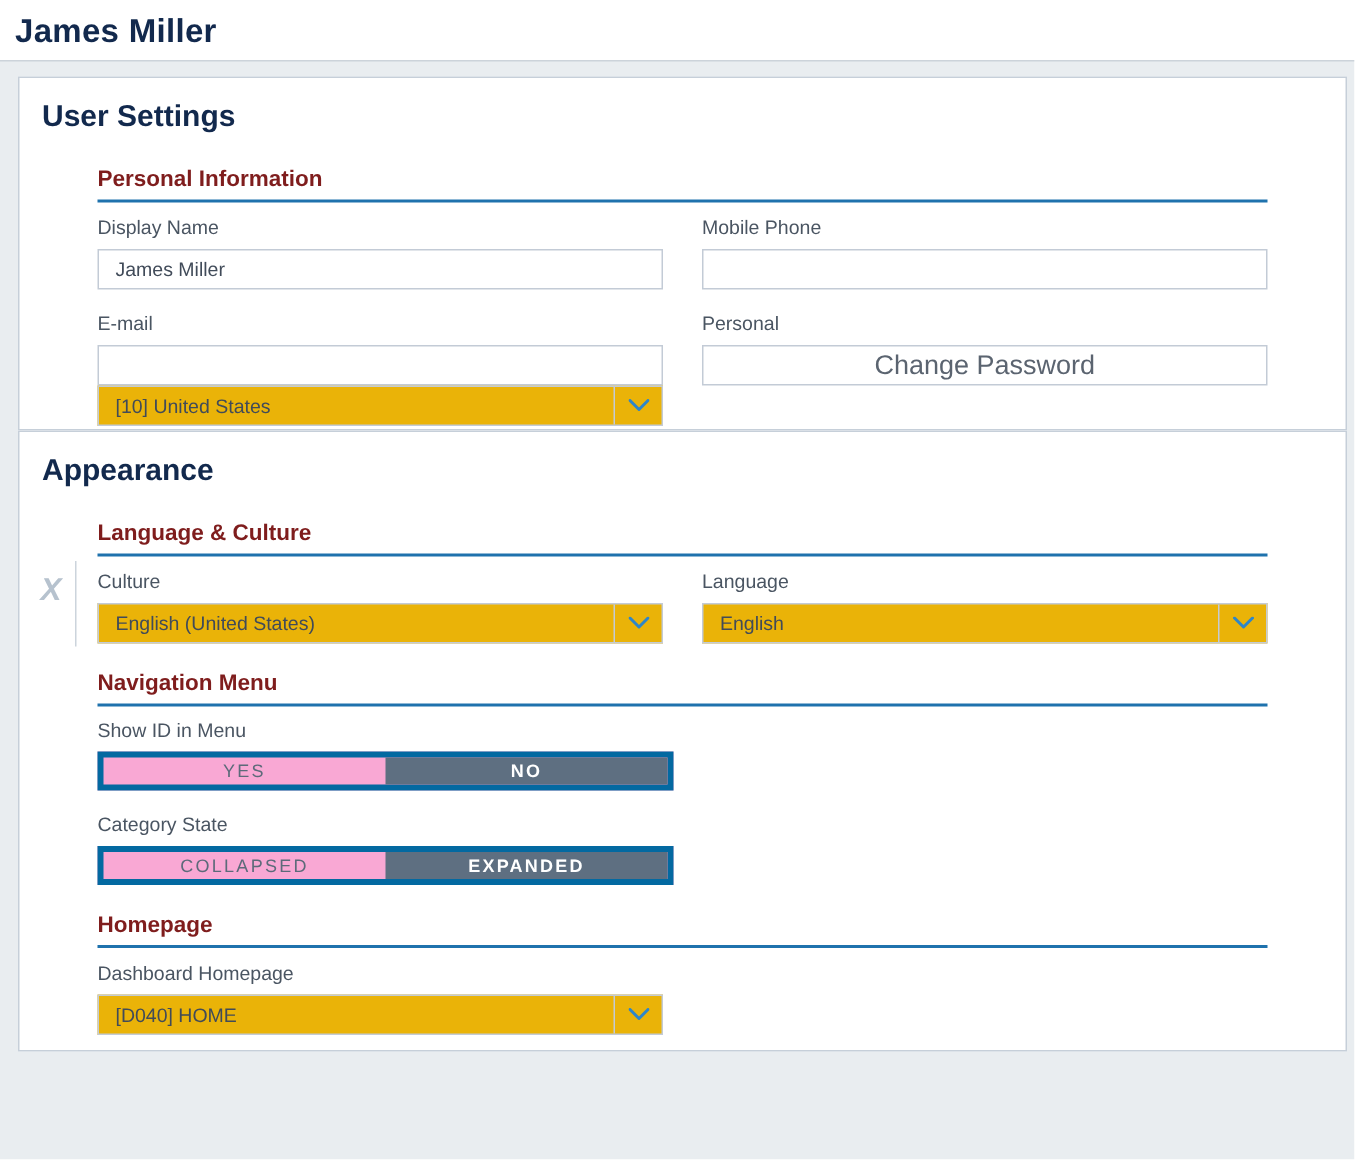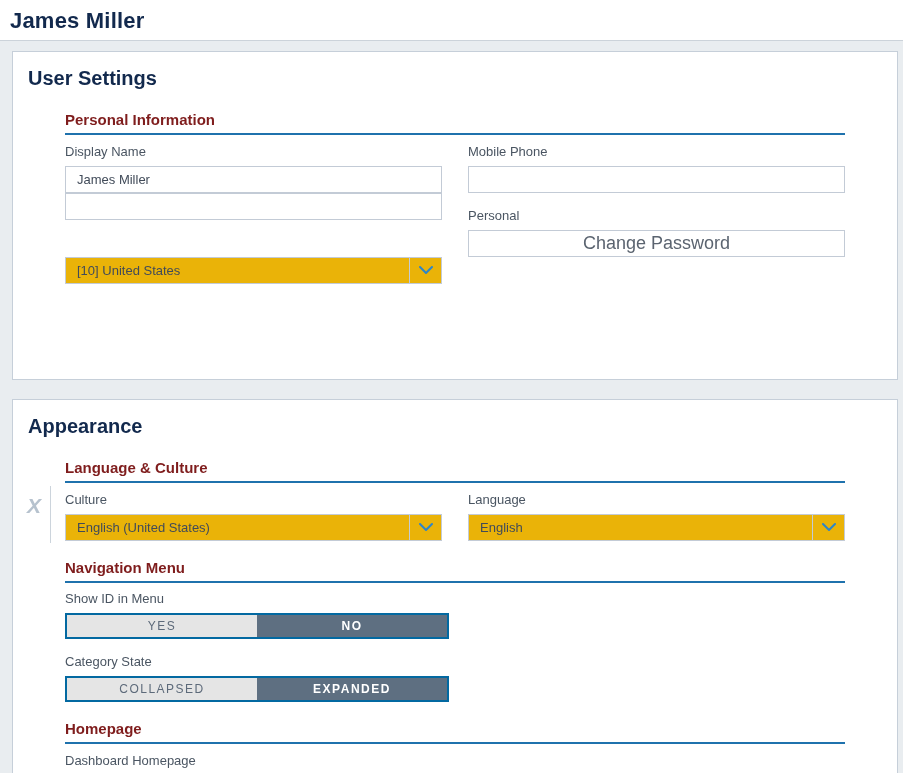--- a/index.html
+++ b/index.html
@@ -25,21 +25,21 @@
     height:733px;
     background:#e9edf0;
     border-top:1px solid #ccd3da;
     padding:10px 5px 0 12px;
   }
   .card {
     width:886px;
     background:#ffffff;
     border:1px solid #c6cfd9;
   }
-  .card-user-settings { height:329px; margin-bottom:19px; }
+  .card-user-settings { height:236px; }
   .card-appearance { height:414px; position:relative; }
   .card-title {
     margin:15px 0 0 15px;
     font-size:20px;
     font-weight:bold;
     color:#12294d;
   }
   .card-body { margin:0 52px; }
   .section-header {
     margin-top:21px;
@@ -96,22 +96,22 @@
     width:32px;
     border-left:1px solid #c3cbd6;
     display:flex;
     align-items:center;
     justify-content:center;
   }
   .toggle {
     width:384px;
     height:26px;
     display:flex;
-    border:2px solid #0369a1;
-    background:#e5e5e5;
+    border:4px solid #0369a1;
+    background:#f9a8d4;
   }
   .toggle .opt {
     flex:1;
     display:flex;
     align-items:center;
     justify-content:center;
     font-size:12px;
     letter-spacing:1.5px;
     color:#5d6a7a;
     cursor:pointer;
@@ -161,20 +161,21 @@
           <input class="text-input" type="text" value="James Miller" style="">
         </div>
         <div class="col">
           <label class="field-label">Mobile Phone</label>
           <input class="text-input" type="text" value="" style="">
         </div>
       </div>
 
       <div class="row">
         <div class="col">
+          <label class="field-label mt15">E-mail</label>
           <input class="text-input" type="text" value="" style="">
         </div>
         <div class="col">
           <label class="field-label mt15">Personal</label>
           <button class="btn-plain">Change Password</button>
         </div>
       </div>
 
       <div class="row">
         <div class="col">

